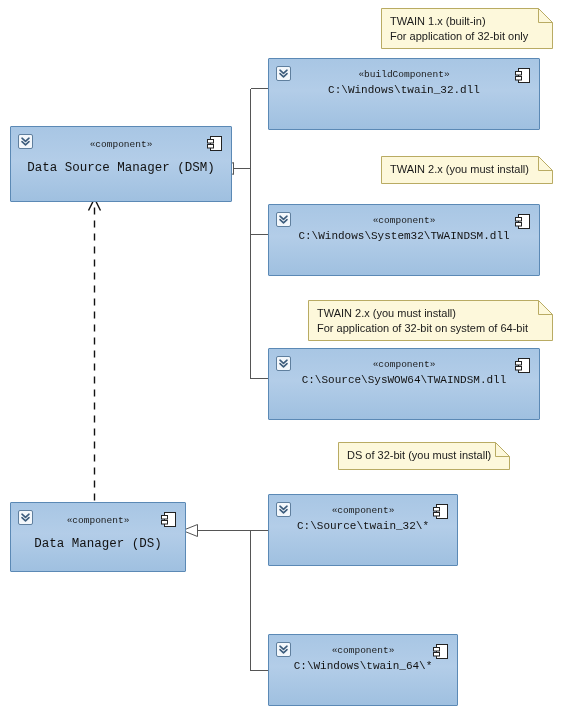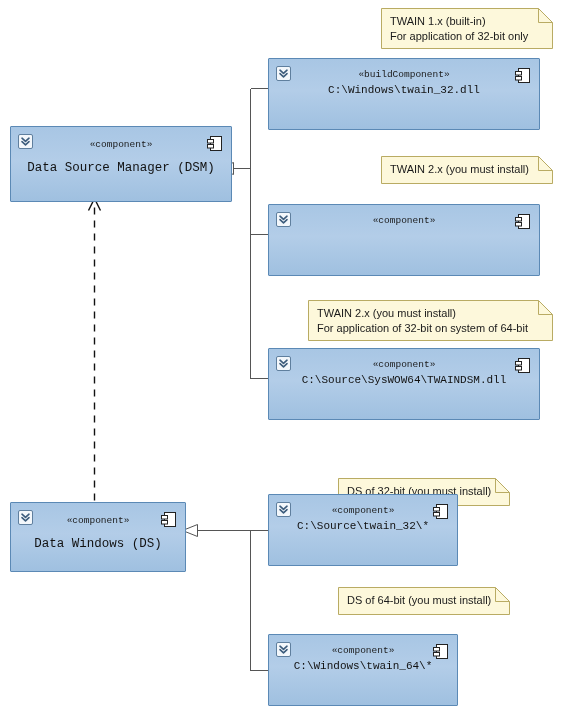--- a/index.html
+++ b/index.html
@@ -178,20 +178,21 @@
       </svg>
     </div>
     <div class="comp-glyph">
       <svg viewBox="0 0 17 17" aria-hidden="true">
         <rect x="4.5" y="1.5" width="11" height="14" fill="#ffffff" stroke="#222222" stroke-width="1"></rect>
         <rect x="1.5" y="4.5" width="6" height="3.5" fill="#ffffff" stroke="#222222" stroke-width="1"></rect>
         <rect x="1.5" y="9.5" width="6" height="3.5" fill="#ffffff" stroke="#222222" stroke-width="1"></rect>
       </svg>
     </div>
     <div class="stereotype">«component»</div>
+    <div class="cname">C:\Windows\System32\TWAINDSM.dll</div>
   </div>
 
   <div class="note" style="left:308px; top:300px; width:245px; height:41px;">
     <svg width="245" height="41">
       <path d="M0.5 0.5 L230.5 0.5 L244.5 14.5 L244.5 40.5 L0.5 40.5 Z" fill="#fdf8db" stroke="#b9ab63" stroke-width="1"></path>
       <path d="M230.5 0.5 L230.5 14.5 L244.5 14.5" fill="none" stroke="#b9ab63" stroke-width="1"></path>
     </svg>
     <div class="ntext">TWAIN 2.x (you must install)
 For application of 32-bit on system of 64-bit</div>
   </div>
@@ -225,21 +226,21 @@
       <svg viewBox="0 0 17 17" aria-hidden="true">
         <rect x="4.5" y="1.5" width="11" height="14" fill="#ffffff" stroke="#222222" stroke-width="1"></rect>
         <rect x="1.5" y="4.5" width="6" height="3.5" fill="#ffffff" stroke="#222222" stroke-width="1"></rect>
         <rect x="1.5" y="9.5" width="6" height="3.5" fill="#ffffff" stroke="#222222" stroke-width="1"></rect>
       </svg>
     </div>
     <div class="stereotype">«component»</div>
     <div class="cname">Data Source Manager (DSM)</div>
   </div>
 
-  <div class="note" style="left:338px; top:442px; width:172px; height:28px;margin-top:36px;">
+  <div class="note" style="left:338px; top:442px; width:172px; height:28px;">
     <svg width="172" height="28">
       <path d="M0.5 0.5 L157.5 0.5 L171.5 14.5 L171.5 27.5 L0.5 27.5 Z" fill="#fdf8db" stroke="#b9ab63" stroke-width="1"></path>
       <path d="M157.5 0.5 L157.5 14.5 L171.5 14.5" fill="none" stroke="#b9ab63" stroke-width="1"></path>
     </svg>
     <div class="ntext">DS of 32-bit (you must install)</div>
   </div>
 
   <div class="component" style="left:268px; top:494px; width:190px; height:72px;">
     <div class="chev-badge">
       <svg viewBox="0 0 13 13" aria-hidden="true">
@@ -251,27 +252,20 @@
       <svg viewBox="0 0 17 17" aria-hidden="true">
         <rect x="4.5" y="1.5" width="11" height="14" fill="#ffffff" stroke="#222222" stroke-width="1"></rect>
         <rect x="1.5" y="4.5" width="6" height="3.5" fill="#ffffff" stroke="#222222" stroke-width="1"></rect>
         <rect x="1.5" y="9.5" width="6" height="3.5" fill="#ffffff" stroke="#222222" stroke-width="1"></rect>
       </svg>
     </div>
     <div class="stereotype">«component»</div>
     <div class="cname">C:\Source\twain_32\*</div>
   </div>
 
-  <div class="note" style="left:338px; top:587px; width:172px; height:28px;">
-    <svg width="172" height="28">
-      <path d="M0.5 0.5 L157.5 0.5 L171.5 14.5 L171.5 27.5 L0.5 27.5 Z" fill="#fdf8db" stroke="#b9ab63" stroke-width="1"></path>
-      <path d="M157.5 0.5 L157.5 14.5 L171.5 14.5" fill="none" stroke="#b9ab63" stroke-width="1"></path>
-    </svg>
-    <div class="ntext">DS of 64-bit (you must install)</div>
-  </div>
 
   <div class="component" style="left:268px; top:634px; width:190px; height:72px;">
     <div class="chev-badge">
       <svg viewBox="0 0 13 13" aria-hidden="true">
         <path d="M3 3.2 L6.5 6.4 L10 3.2" fill="none" stroke="#3c5c7c" stroke-width="1.6" stroke-linecap="round" stroke-linejoin="round"></path>
         <path d="M3 6.6 L6.5 9.8 L10 6.6" fill="none" stroke="#3c5c7c" stroke-width="1.6" stroke-linecap="round" stroke-linejoin="round"></path>
       </svg>
     </div>
     <div class="comp-glyph">
       <svg viewBox="0 0 17 17" aria-hidden="true">
@@ -292,16 +286,16 @@
       </svg>
     </div>
     <div class="comp-glyph">
       <svg viewBox="0 0 17 17" aria-hidden="true">
         <rect x="4.5" y="1.5" width="11" height="14" fill="#ffffff" stroke="#222222" stroke-width="1"></rect>
         <rect x="1.5" y="4.5" width="6" height="3.5" fill="#ffffff" stroke="#222222" stroke-width="1"></rect>
         <rect x="1.5" y="9.5" width="6" height="3.5" fill="#ffffff" stroke="#222222" stroke-width="1"></rect>
       </svg>
     </div>
     <div class="stereotype">«component»</div>
-    <div class="cname">Data Windows (DS)</div>
+    <div class="cname">Data Manager (DS)</div>
   </div>
 
 </div>
 
 </body></html>

